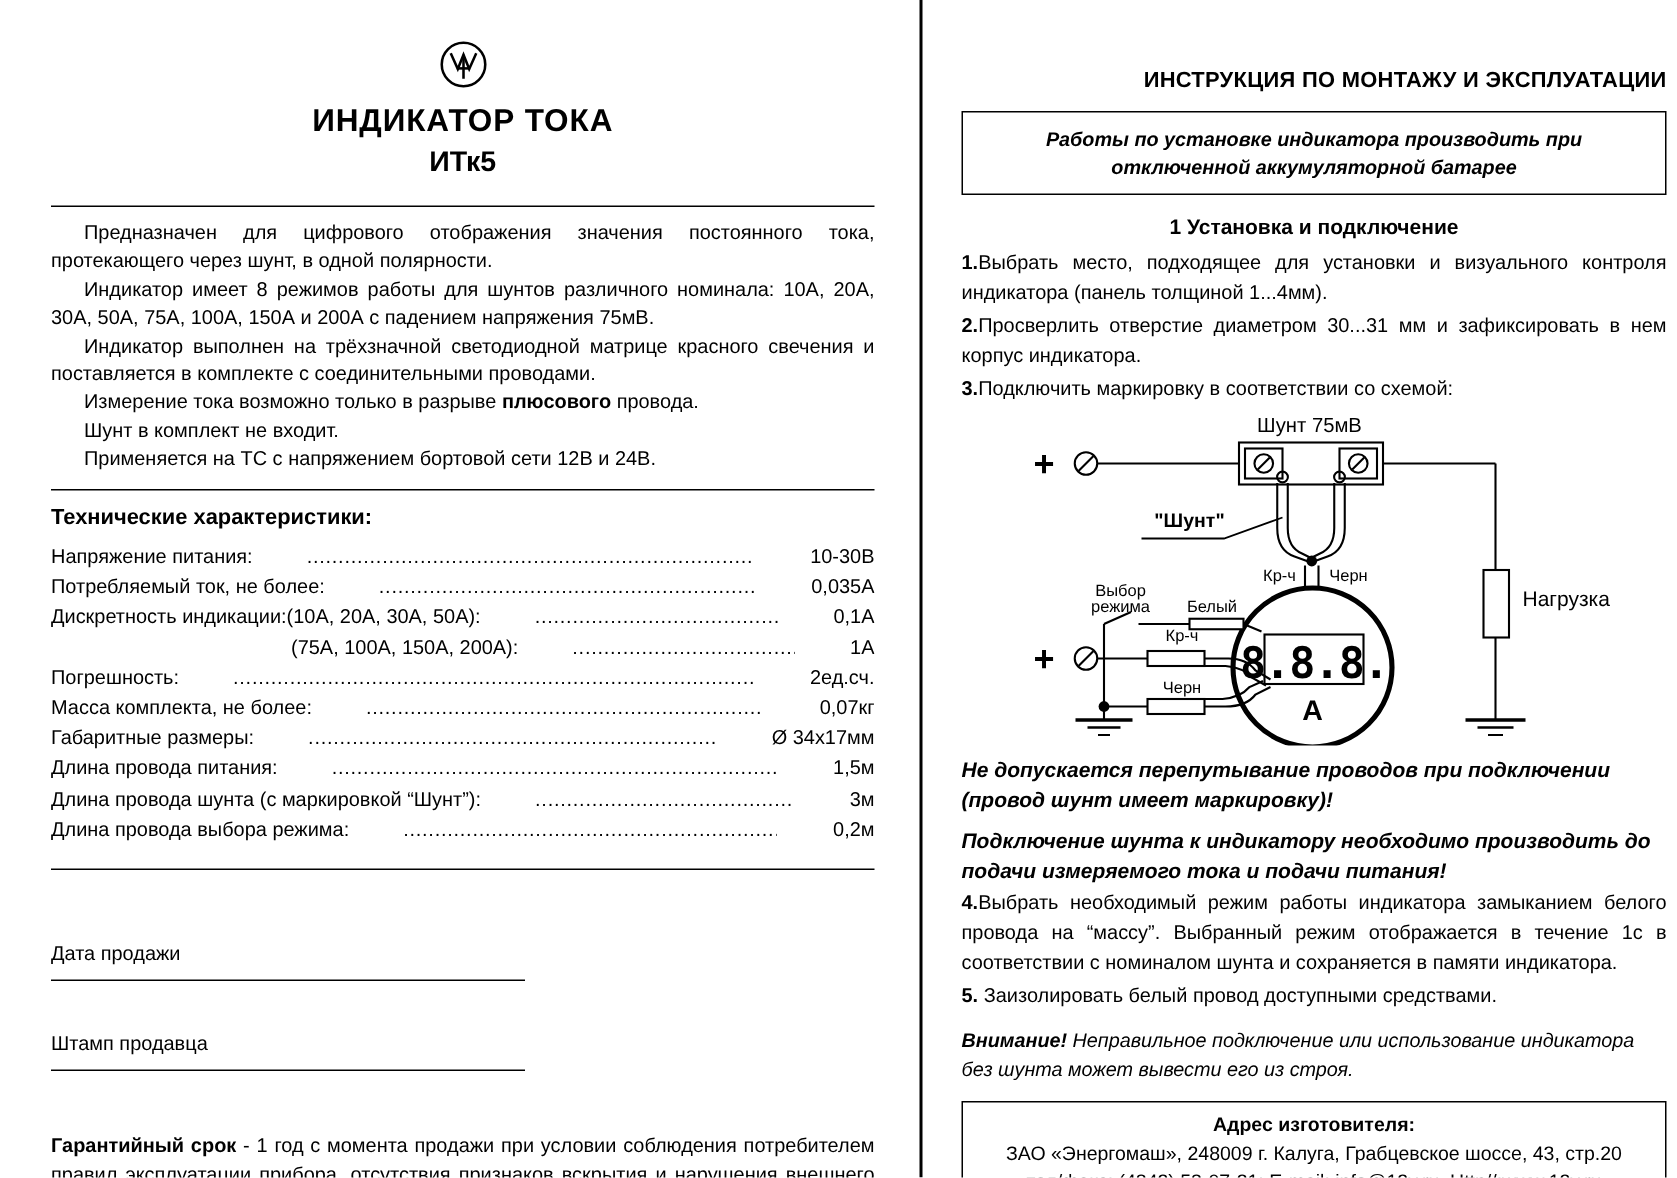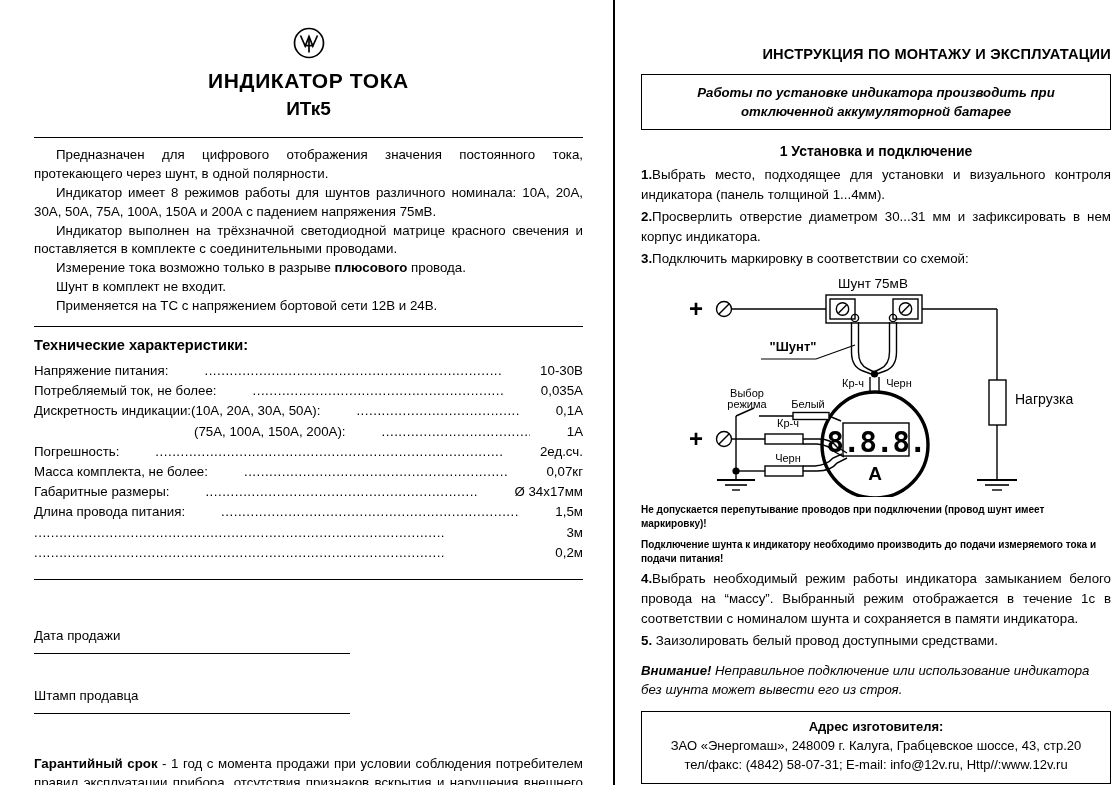--- a/index.html
+++ b/index.html
@@ -56,21 +56,21 @@
     border:1.6px solid #000;padding:8px 12px;
     text-align:center;font-style:italic;font-weight:bold;
     font-size:13.2px;line-height:1.45;
   }
   .step-head{
     text-align:center;font-weight:bold;font-size:14px;margin:13px 0 6px 0;
   }
   .step{font-size:13.3px;line-height:1.5;text-align:justify;margin:0 0 2px 0;}
   .step b{font-weight:bold;}
   .note-it{
-    font-weight:bold;font-size:10px;
+    font-style:italic;font-weight:bold;font-size:14px;
     line-height:1.45;margin:6px 0 2px 0;
   }
   .attn{font-size:13.2px;line-height:1.45;font-style:italic;margin:10px 0 0 0;}
   .attn b{font-weight:bold;font-style:italic;}
   .addr-box{
     border:1.6px solid #000;padding:6px 10px 8px 10px;text-align:center;
     font-size:13px;line-height:1.45;margin-top:12px;
   }
   .addr-box .ahead{font-weight:bold;}
   .diagram{margin:6px 0 4px 0;display:flex;justify-content:center;}
@@ -152,24 +152,26 @@
         <span>Габаритные размеры:</span>
         <span class="dots">..................................................................................................</span>
         <span class="val">Ø 34х17мм</span>
       </div>
       <div class="spec leaders">
         <span>Длина провода питания:</span>
         <span class="dots">..................................................................................................</span>
         <span class="val">1,5м</span>
       </div>
       <div class="spec leaders">
+        <span>Длина провода шунта (с маркировкой “Шунт”):</span>
         <span class="dots">..................................................................................................</span>
         <span class="val">3м</span>
       </div>
       <div class="spec leaders">
+        <span>Длина провода выбора режима:</span>
         <span class="dots">..................................................................................................</span>
         <span class="val">0,2м</span>
       </div>
     </div>
 
     <hr class="rule">
 
     <div class="gap-a"></div>
     <div class="field-label">Дата продажи</div>
     <hr class="sign-line">

